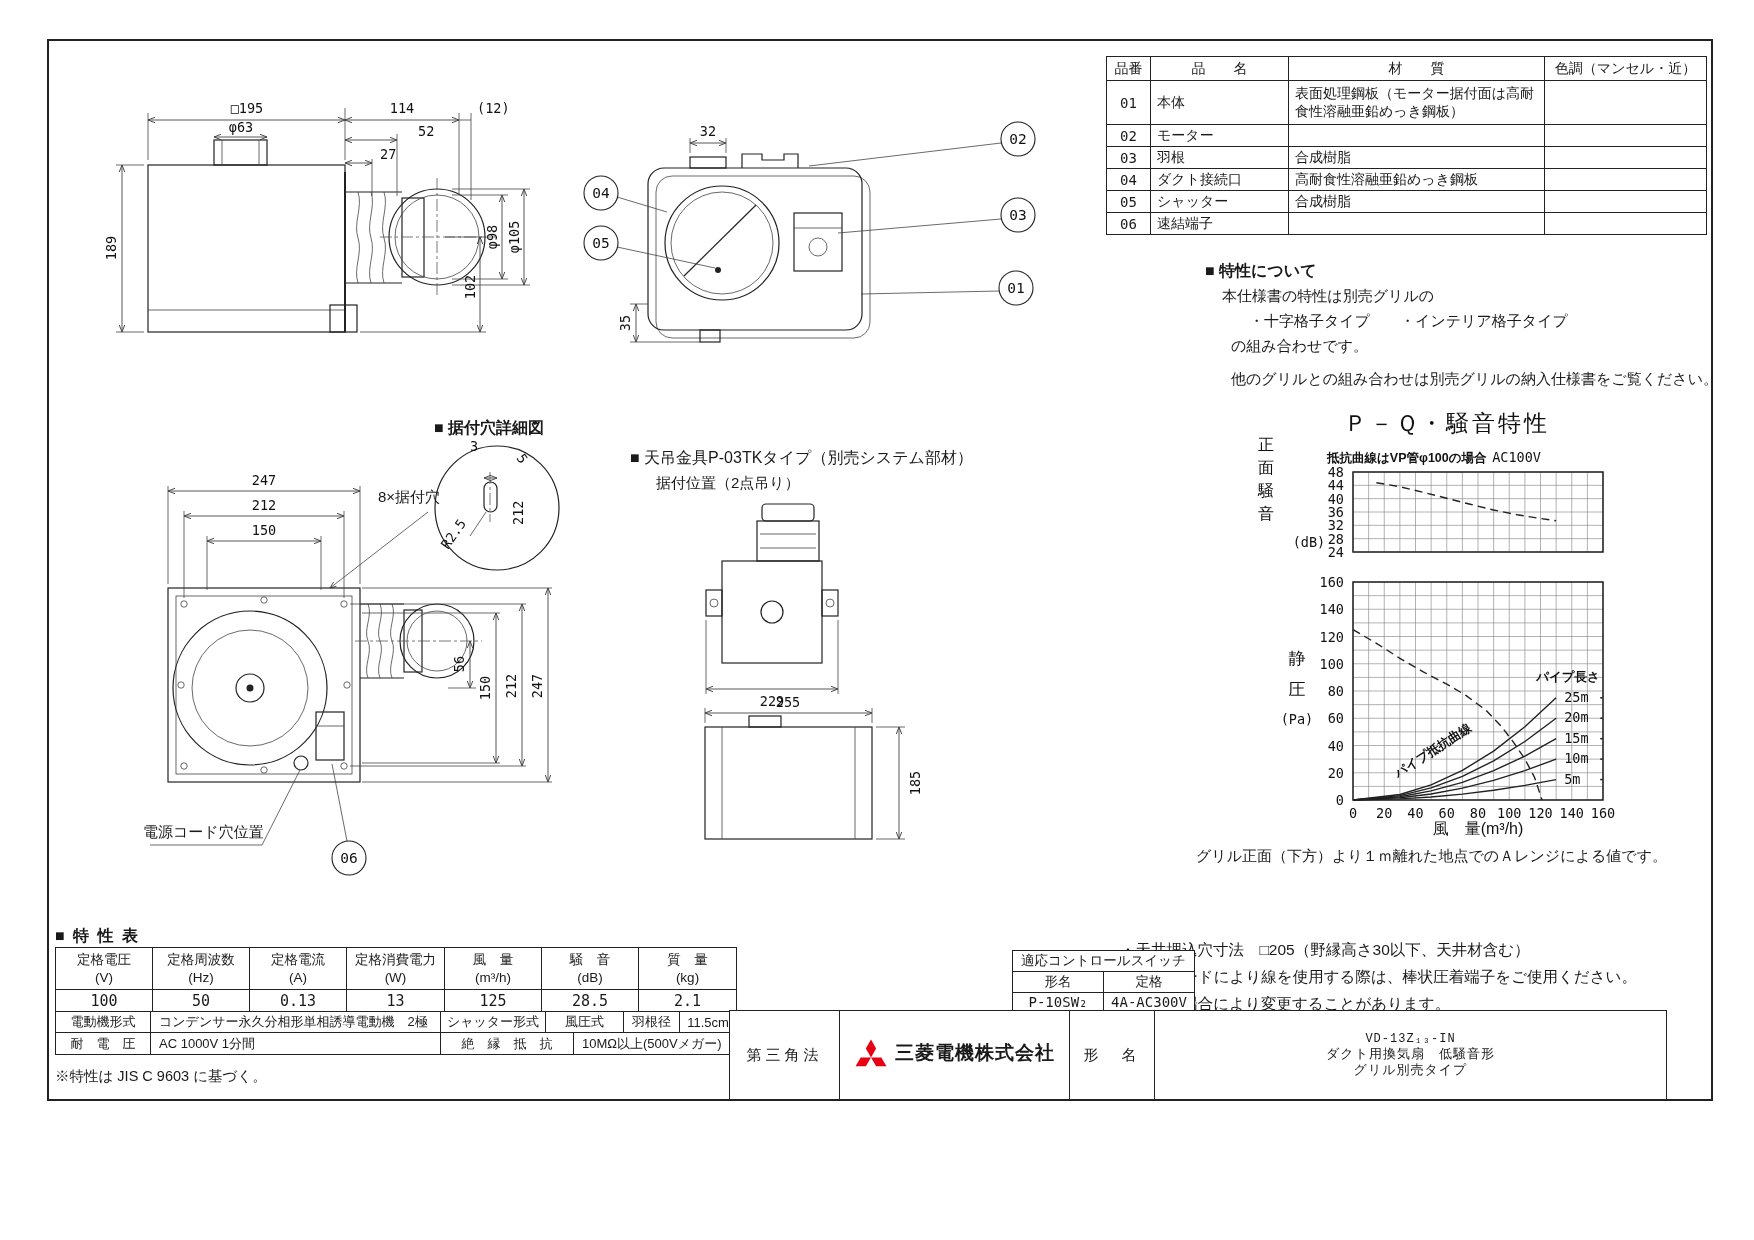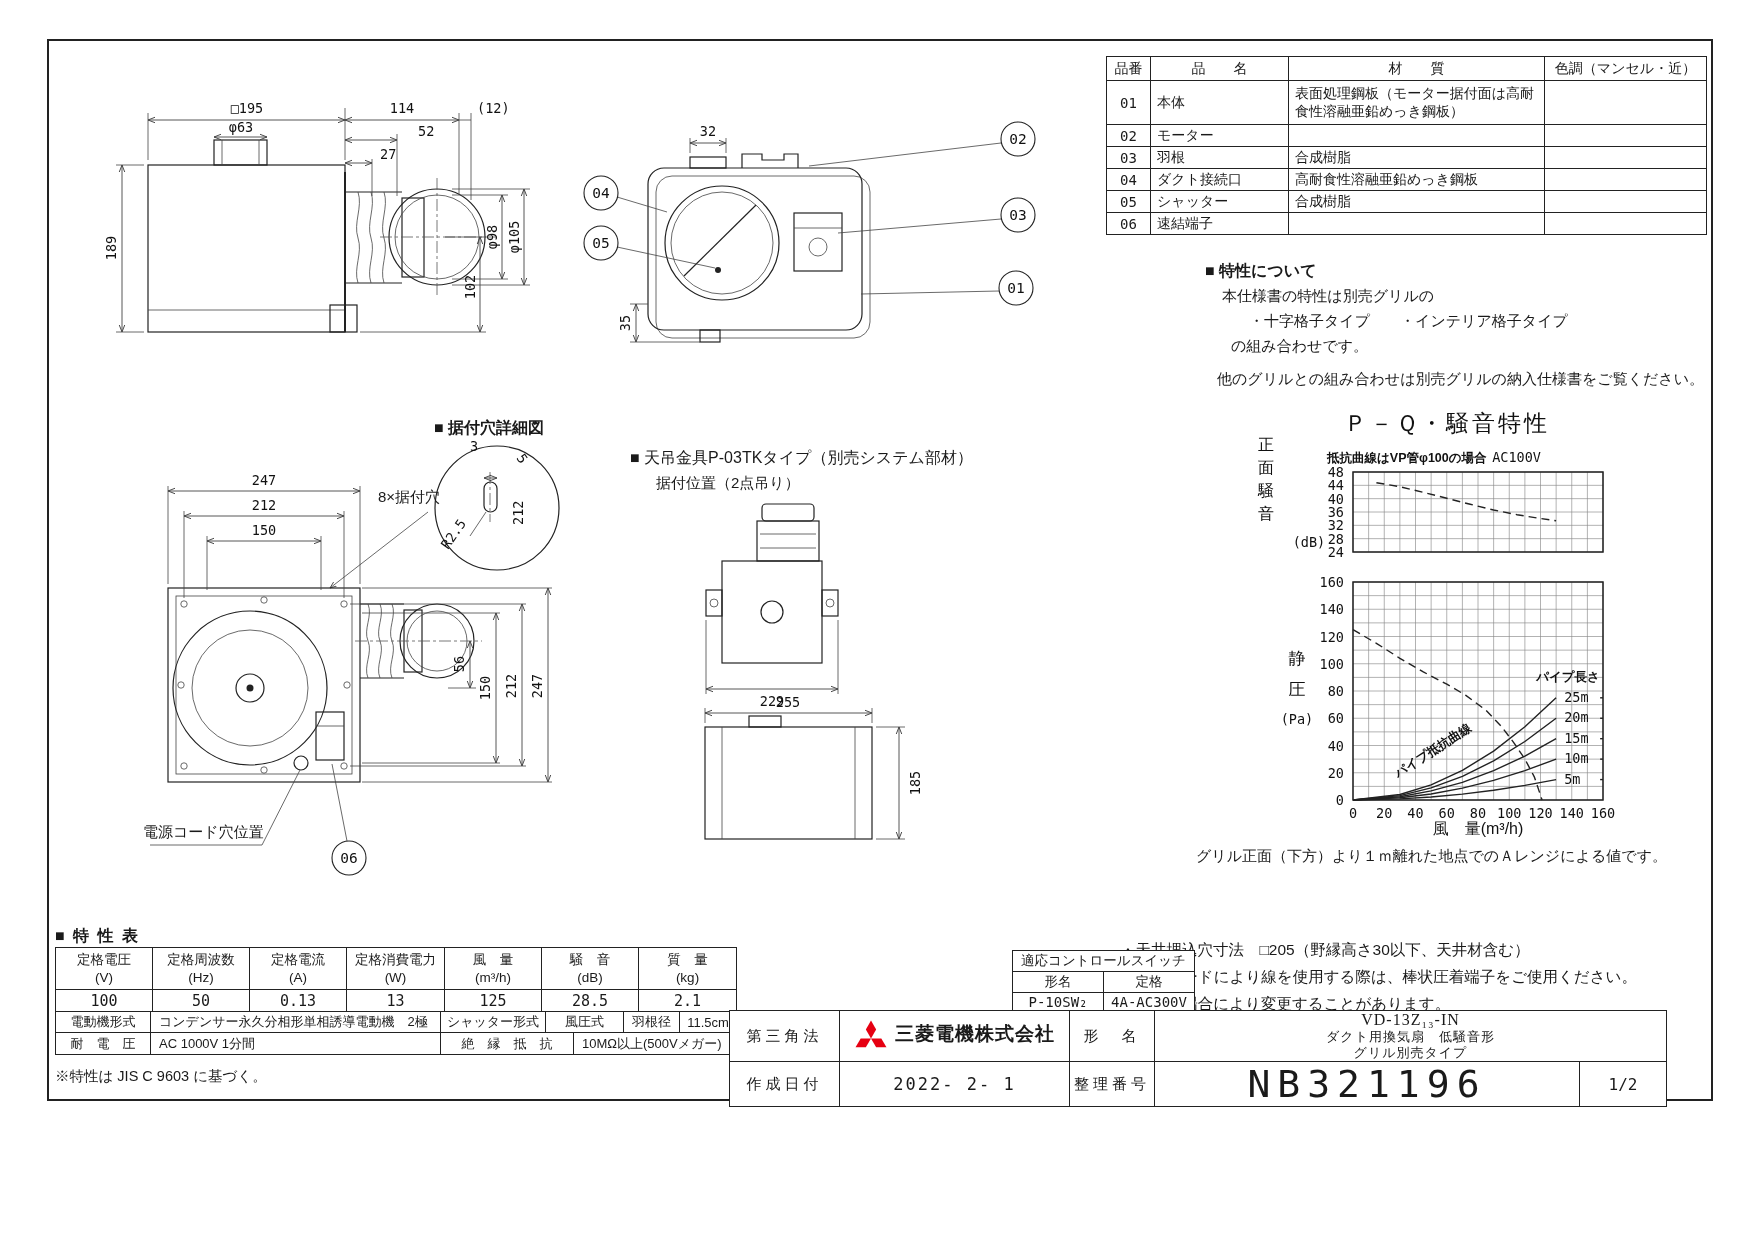--- a/index.html
+++ b/index.html
@@ -43,21 +43,21 @@
   table.spec th{height:42px;text-align:center;line-height:18px}
   table.spec td{height:22px;text-align:center;padding:1px 4px}
   table.spec td.left{text-align:left;padding-left:8px}
   table.spec tr.vals td{font-family:"DejaVu Sans Mono",monospace;font-size:15px}
   table.cswitch{font-size:13.5px}
   table.cswitch td{height:19px;text-align:center;padding:1px 4px}
   
   table.tblock td{text-align:center;vertical-align:middle;padding:0 2px}
   .tb-label{font-size:15px;letter-spacing:4px}
   .tb-company{font-size:19px;font-weight:bold;letter-spacing:1px;white-space:nowrap}
-  .tb-model{font-family:Liberation Serif, serif;font-size:16px;letter-spacing:1px}
+  .tb-model{font-family:Liberation Mono, monospace;font-size:12px;letter-spacing:1px}
   .tb-desc{font-size:13px;letter-spacing:1px;line-height:16px}
   .tb-docno{font-family:"DejaVu Sans Mono",monospace;font-size:38px;letter-spacing:7px;white-space:nowrap}
   .tb-date{font-family:"DejaVu Sans Mono",monospace;font-size:17px;letter-spacing:2px}
   .tb-page{font-family:"DejaVu Sans Mono",monospace;font-size:16px}
   .logo-wrap{display:inline-flex;align-items:center;justify-content:center;gap:7px}
 </style>
 </head>
 <body>
 
 <svg class="canvas" width="1754" height="1240">
@@ -444,21 +444,21 @@
     <td></td>
   </tr>
   </tbody>
 </table>
 
 <div class="abs jpnote" style="left:1205px;top:258px">
   <div class="sec-title">■ 特性について</div>
   <div style="margin-left:17px">本仕様書の特性は別売グリルの</div>
   <div style="margin-left:44px">・十字格子タイプ　　・インテリア格子タイプ</div>
   <div style="margin-left:26px">の組み合わせです。</div>
-  <div style="margin-left:12px;margin-top:8px">他のグリルとの組み合わせは別売グリルの納入仕様書をご覧ください。</div>
+  <div style="margin-left:26px;margin-top:8px">他のグリルとの組み合わせは別売グリルの納入仕様書をご覧ください。</div>
 </div>
 
 <div class="abs sec-title" style="left:434px;top:418px">■ 据付穴詳細図</div>
 <div class="abs small-label" style="left:378px;top:488px">8×据付穴</div>
 <div class="abs sec-title" style="left:630px;top:448px;font-weight:normal">■ 天吊金具P-03TKタイプ（別売システム部材）</div>
 <div class="abs small-label" style="left:656px;top:474px">据付位置（2点吊り）</div>
 <div class="abs small-label" style="left:143px;top:823px">電源コード穴位置</div>
 
 <div class="abs jpnote" style="left:1196px;top:842px;line-height:28px">
   <div>グリル正面（下方）より１ｍ離れた地点でのＡレンジによる値です。</div>
@@ -606,21 +606,14 @@
         <span class="tb-company">三菱電機株式会社</span>
       </span>
     </td>
     <td class="tb-label">形　名</td>
     <td colspan="2">
       <div class="tb-model">VD-13Z₁₃-IN</div>
       <div class="tb-desc">ダクト用換気扇　低騒音形</div>
       <div class="tb-desc">グリル別売タイプ</div>
     </td>
   </tr>
-  <tr style="height:45px">
-    <td class="tb-label">作成日付</td>
-    <td class="tb-date">2022- 2- 1</td>
-    <td class="tb-label">整理番号</td>
-    <td class="tb-docno">NB321196</td>
-    <td class="tb-page">1/2</td>
-  </tr>
   </tbody>
 </table>
 
 </body></html>

